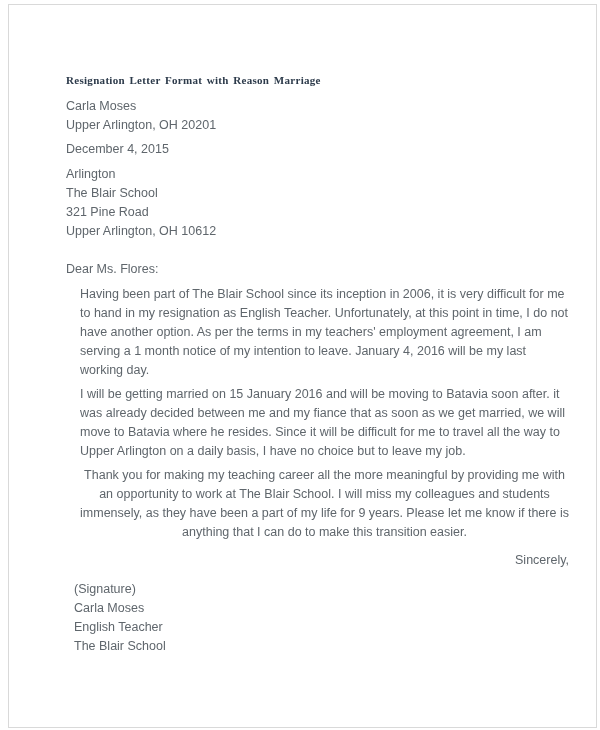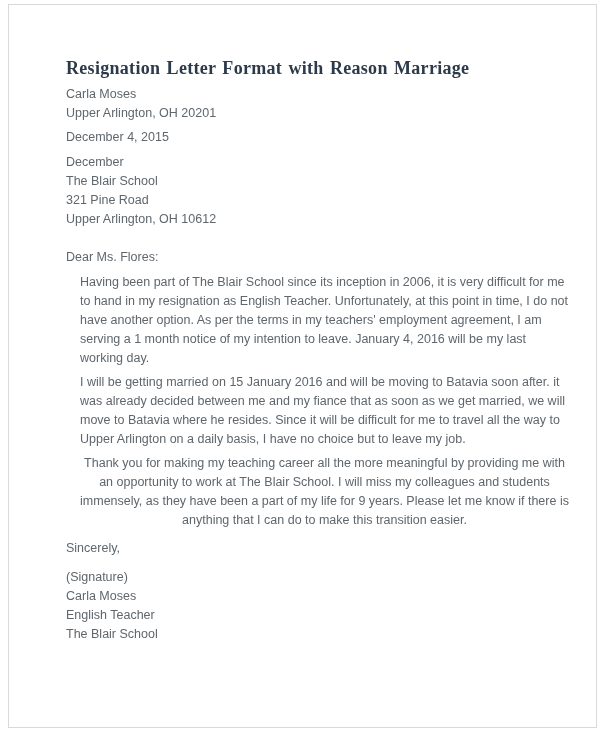--- a/index.html
+++ b/index.html
@@ -30,56 +30,56 @@
     padding: 53px 26px 0 57px;
     width: 503px;
     box-sizing: content-box;
     font-family: "Liberation Sans", "DejaVu Sans", sans-serif;
     font-size: 12.5px;
     line-height: 19px;
     color: var(--body-color, #5f666c);
   }
   .letter-title {
     font-family: "Liberation Serif", "DejaVu Serif", serif;
-    font-size: 18px;
+    font-size: 11px;
     font-weight: bold;
     letter-spacing: 0.3px;
     word-spacing: 1.5px;
     color: var(--title-color, #2c3a4a);
     line-height: 20px;
-    margin: 0 0 7px 0;
+    margin: 12px 0 7px 0;
   }
   .block { margin: 0 0 5px 0; }
   .line { white-space: nowrap; }
   .date-line { margin: 0 0 6px 0; }
   .recipient { margin-bottom: 19px; }
   .salutation { margin-bottom: 6px; }
   p.body-para { margin: 0 0 5px 14px; }
   p.body-para.last { margin-bottom: 9px; text-align: center; }
-  .closing { margin: 0 0 10px 0; }
-  .signature-block { margin: 0; }
+  .closing { margin: 0 0 10px 0; text-align: right; }
+  .signature-block { margin: 8px; }
 </style>
 </head>
 <body>
 
 <div class="canvas">
   <div class="page">
     <div class="content">
 
       <div class="letter-title">Resignation Letter Format with Reason Marriage</div>
 
       <div class="block sender">
         <div class="line">Carla Moses</div>
         <div class="line">Upper Arlington, OH 20201</div>
       </div>
 
       <div class="line date-line">December 4, 2015</div>
 
       <div class="block recipient">
-        <div class="line">December</div>
+        <div class="line">Arlington</div>
         <div class="line">The Blair School</div>
         <div class="line">321 Pine Road</div>
         <div class="line">Upper Arlington, OH 10612</div>
       </div>
 
       <div class="line salutation">Dear Ms. Flores:</div>
 
       <p class="body-para">Having been part of The Blair School since its inception in 2006, it is very difficult for me to hand in my resignation as English Teacher. Unfortunately, at this point in time, I do not have another option. As per the terms in my teachers' employment agreement, I am serving a 1 month notice of my intention to leave. January 4, 2016 will be my last working day.</p>
 
       <p class="body-para">I will be getting married on 15 January 2016 and will be moving to Batavia soon after. it was already decided between me and my fiance that as soon as we get married, we will move to Batavia where he resides. Since it will be difficult for me to travel all the way to Upper Arlington on a daily basis, I have no choice but to leave my job.</p>

